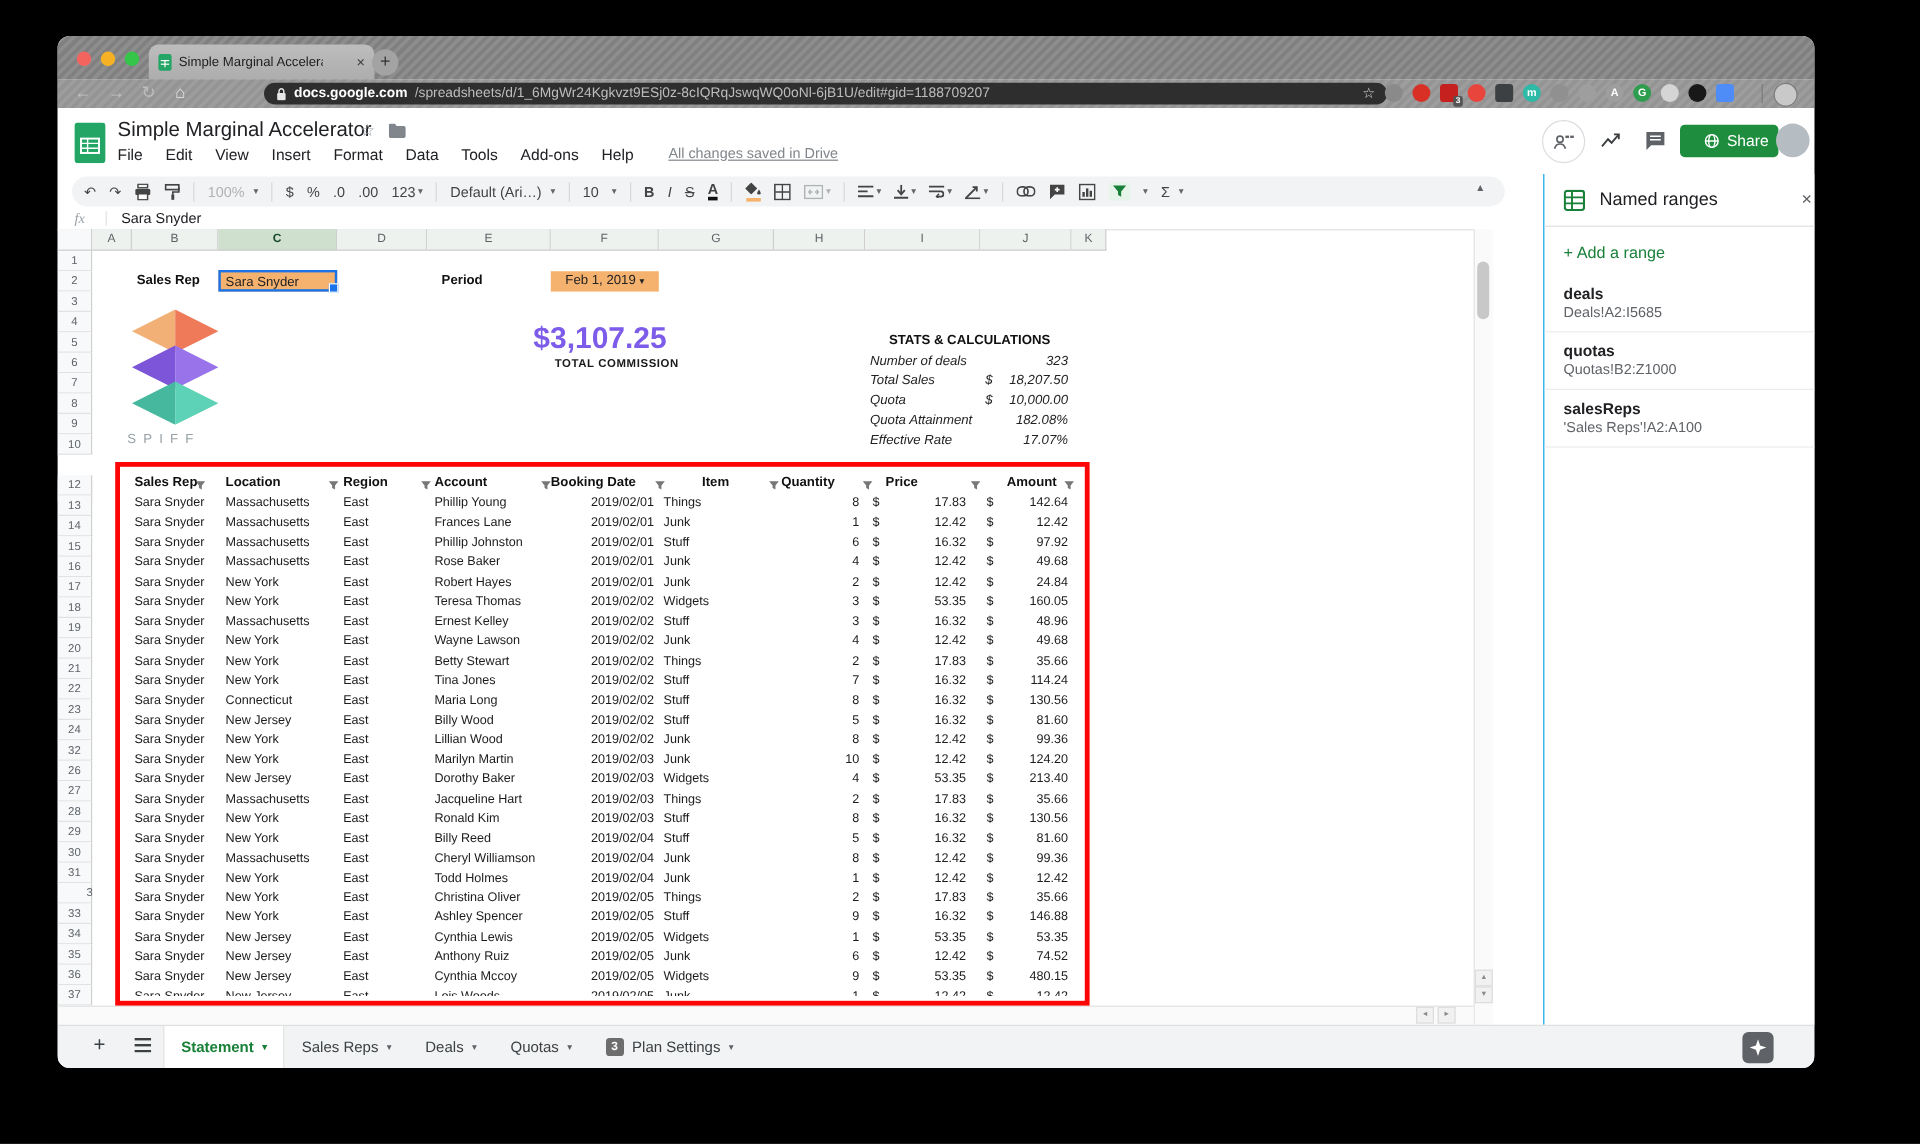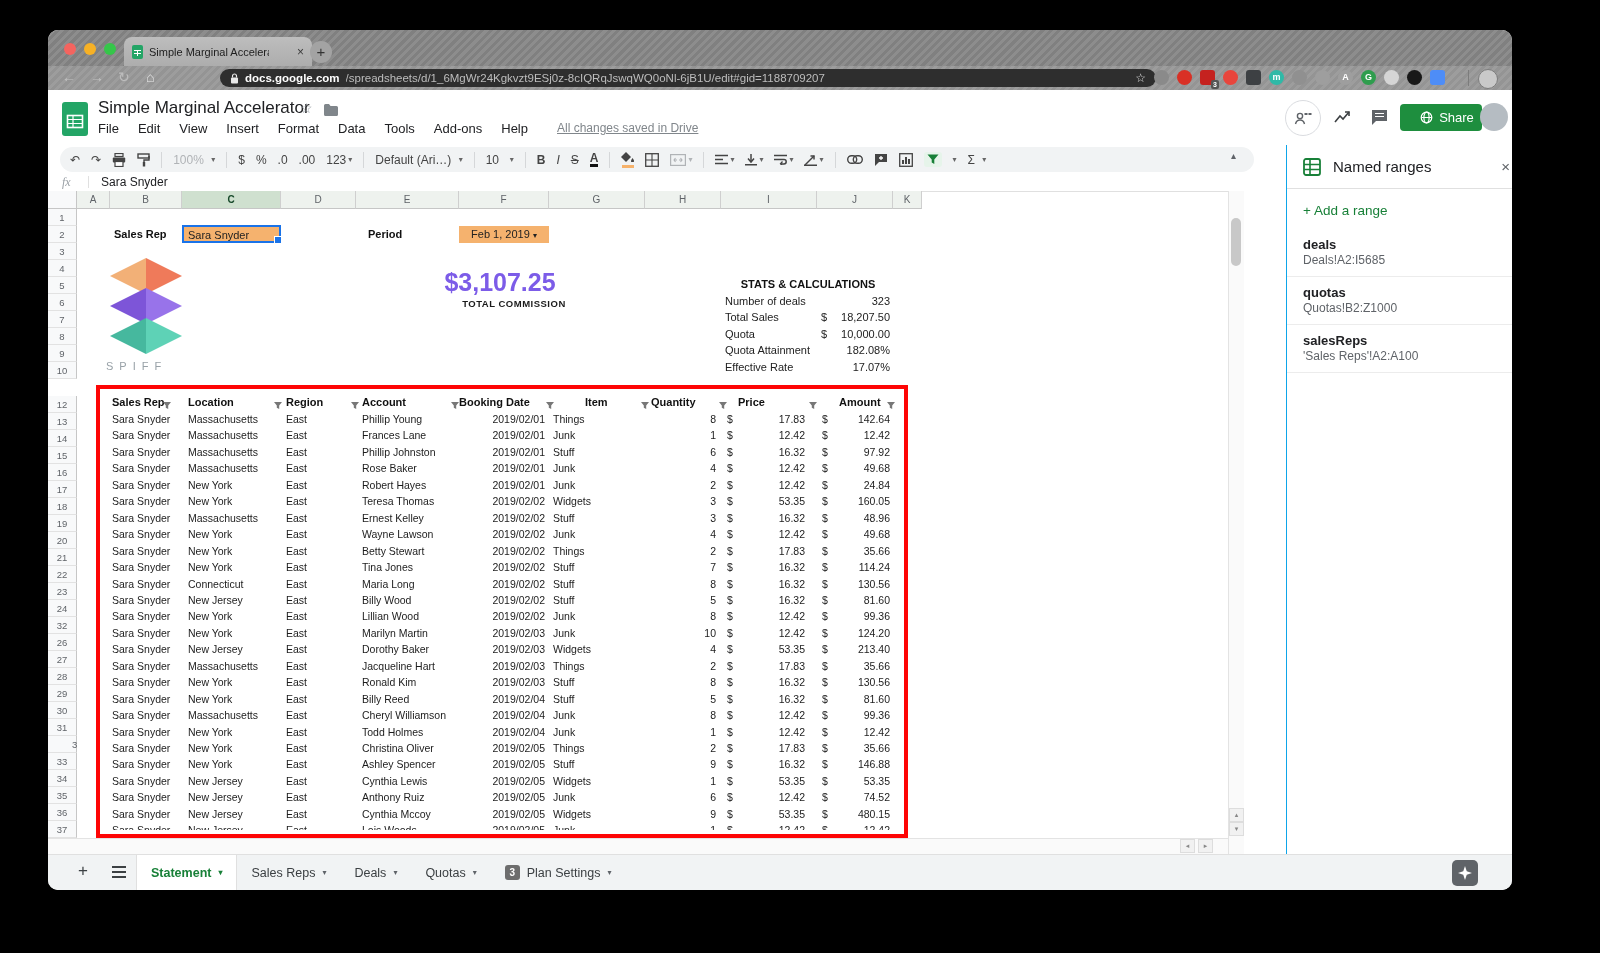--- a/index.html
+++ b/index.html
@@ -82,21 +82,21 @@
   
   .abs{position:absolute;}
   .cellbold{font-weight:bold;font-size:11px;color:#111;line-height:17px;}
   .ocell{background:#f5b26e;font-size:11px;color:#222;line-height:15px;box-sizing:border-box;}
   .selcell{border:2px solid #1a73e8;}
   .handle{position:absolute;right:-3px;bottom:-3px;width:6px;height:6px;background:#1a73e8;border:1px solid #fff;}
   .spiff-txt{letter-spacing:6px;font-size:11px;color:#98a1a7;}
   .commission{font-size:25px;font-weight:bold;text-align:center;}
   .commission-lb{font-size:9.5px;font-weight:bold;letter-spacing:.5px;color:#1a1a1a;text-align:center;}
   .stats-title{font-weight:bold;font-size:11px;text-align:center;color:#111;}
-  .stat-row{position:relative;height:16.4px;font-size:11px;color:#222;}
+  .stat-row{position:relative;height:16.4px;font-style:italic;font-size:11px;color:#222;}
   .stat-row .lb{position:absolute;left:2px;top:1px;}
   .stat-row .cur{position:absolute;left:98px;top:1px;}
   .stat-row .val{position:absolute;right:3px;top:1px;}
   .redbox{position:absolute;left:48px;top:355px;width:812px;height:453px;border:4px solid #fe0505;box-sizing:border-box;
           z-index:6;pointer-events:none;}
   .stmhead{position:absolute;left:48px;top:363px;width:812px;height:18px;}
   .stmhead span{position:absolute;top:0;font-weight:bold;font-size:11px;color:#111;line-height:18px;}
   .stmhead .fun{position:absolute;top:4px;}
   .stmrows{position:absolute;left:48px;top:381px;width:812px;height:419px;overflow:hidden;}
   .srow{position:absolute;left:0;width:812px;height:16.45px;font-size:10.5px;color:#1c1c1c;}

